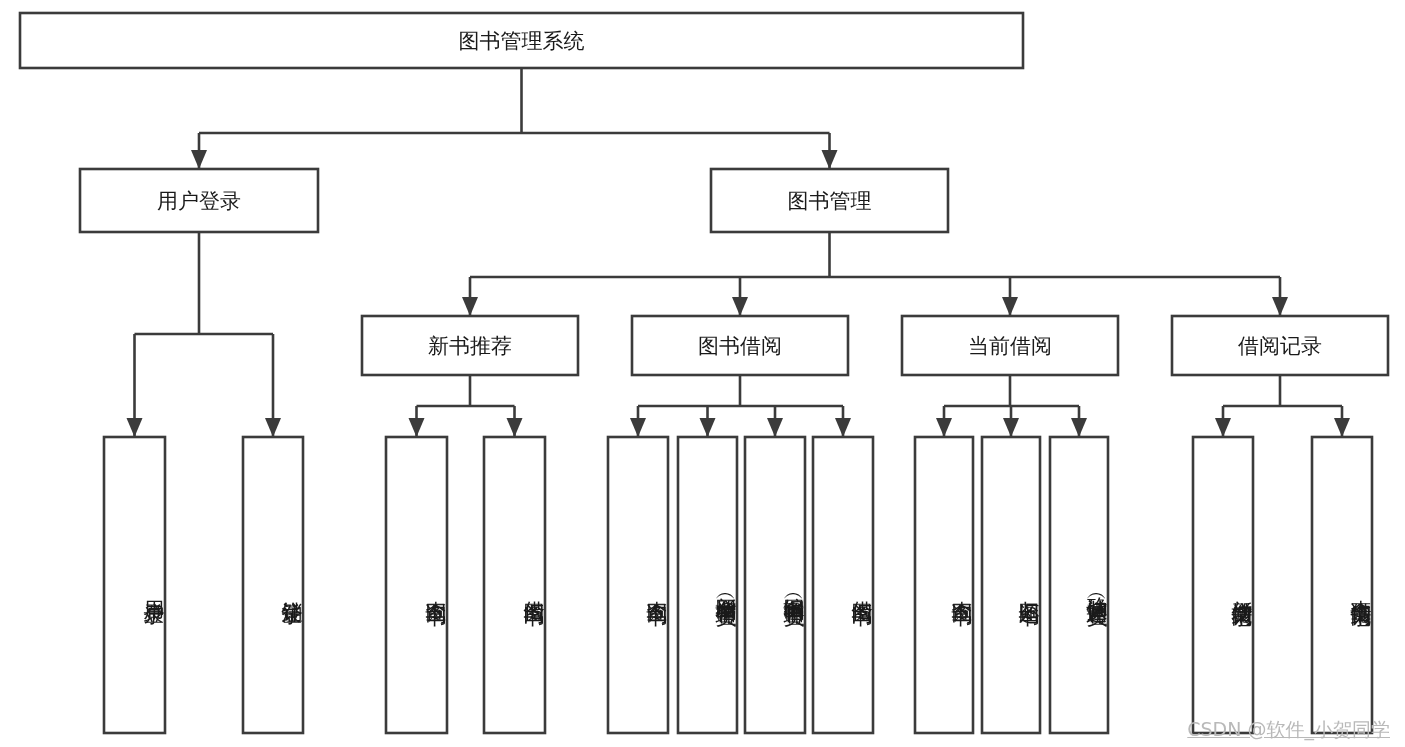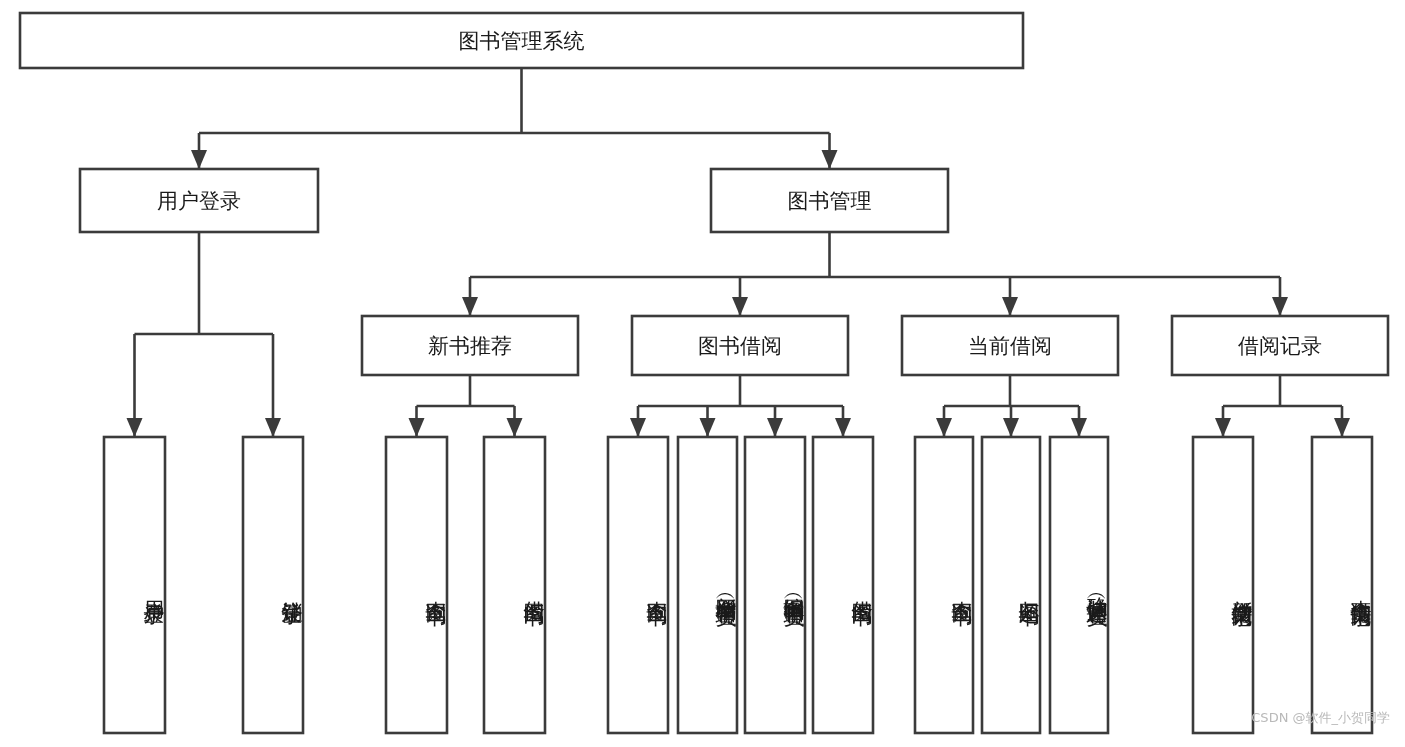--- a/index.html
+++ b/index.html
@@ -60,25 +60,26 @@
     display: flex;
     align-items: flex-start;
     justify-content: center;
     text-align: left;
     white-space: nowrap;
     pointer-events: none;
   }
   .watermark {
     position: absolute;
     right: 8px;
-    bottom: 20px;
+    bottom: 4px;
     font-family: "DejaVu Sans", "Liberation Sans", sans-serif;
-    font-size: 13px;
+    font-size: 19px;
     color: #b9b9b9;
     white-space: nowrap;
+    text-decoration: underline;
   }
 </style>
 </head>
 <body>
 
 <div id="diagram-root">
 
   <svg id="flow" viewBox="0 0 1405 747">
     <g id="connectors">
         <line x1="521.5" y1="68" x2="521.5" y2="133" class="conn"></line>

